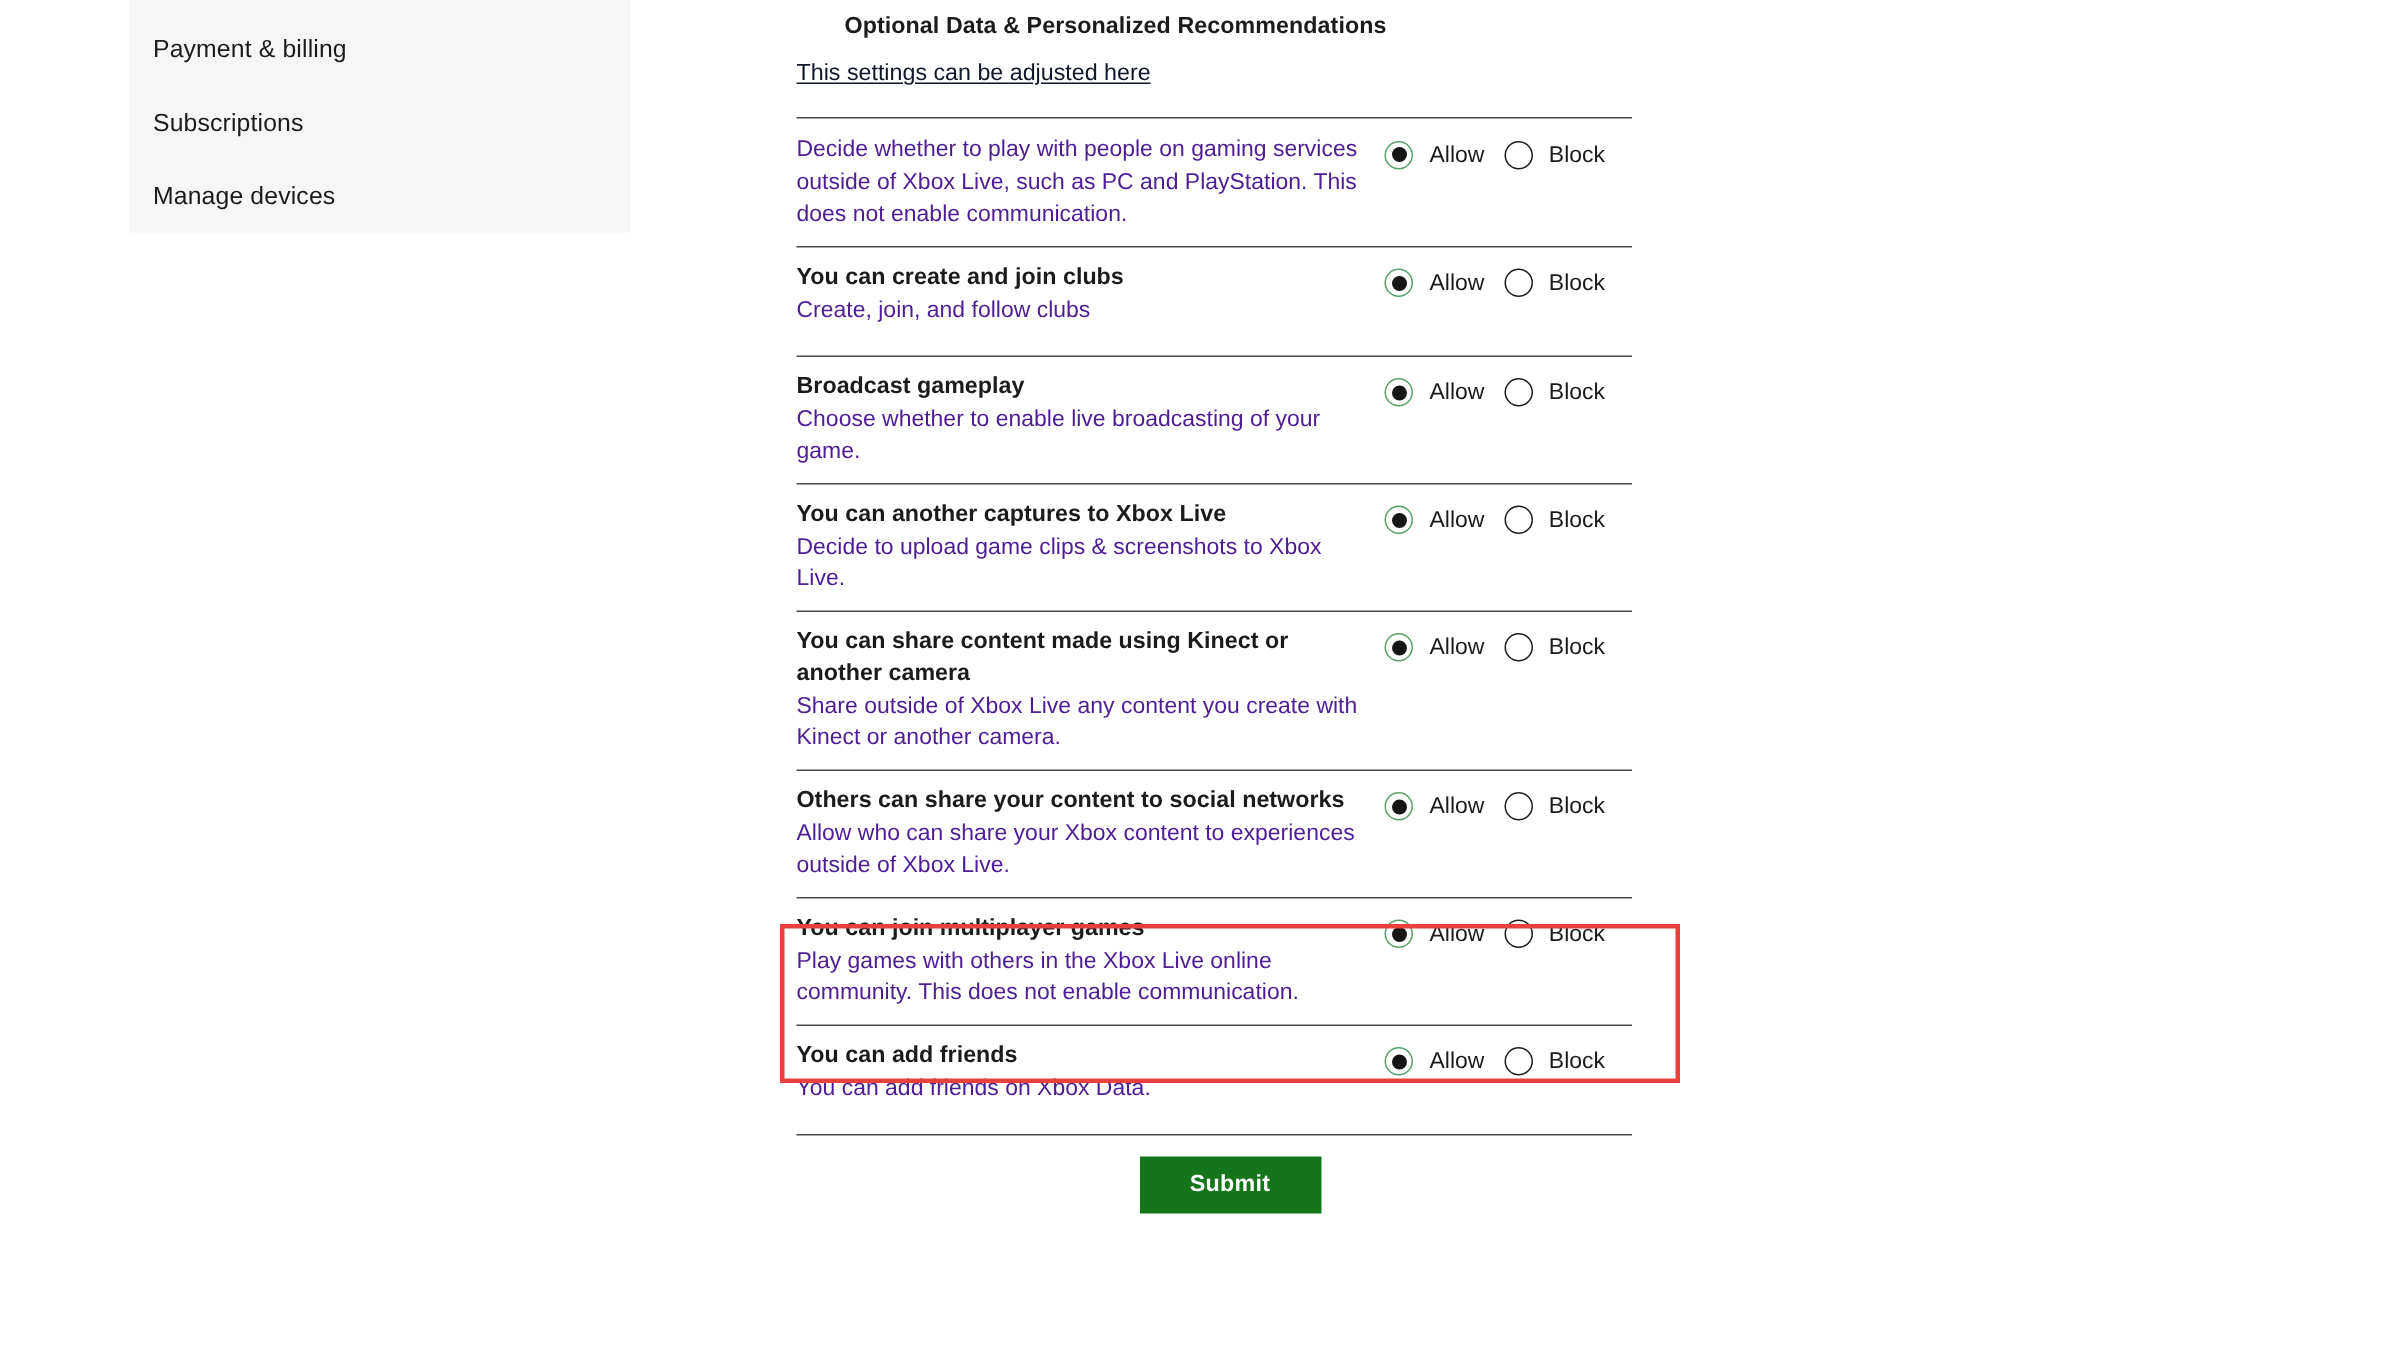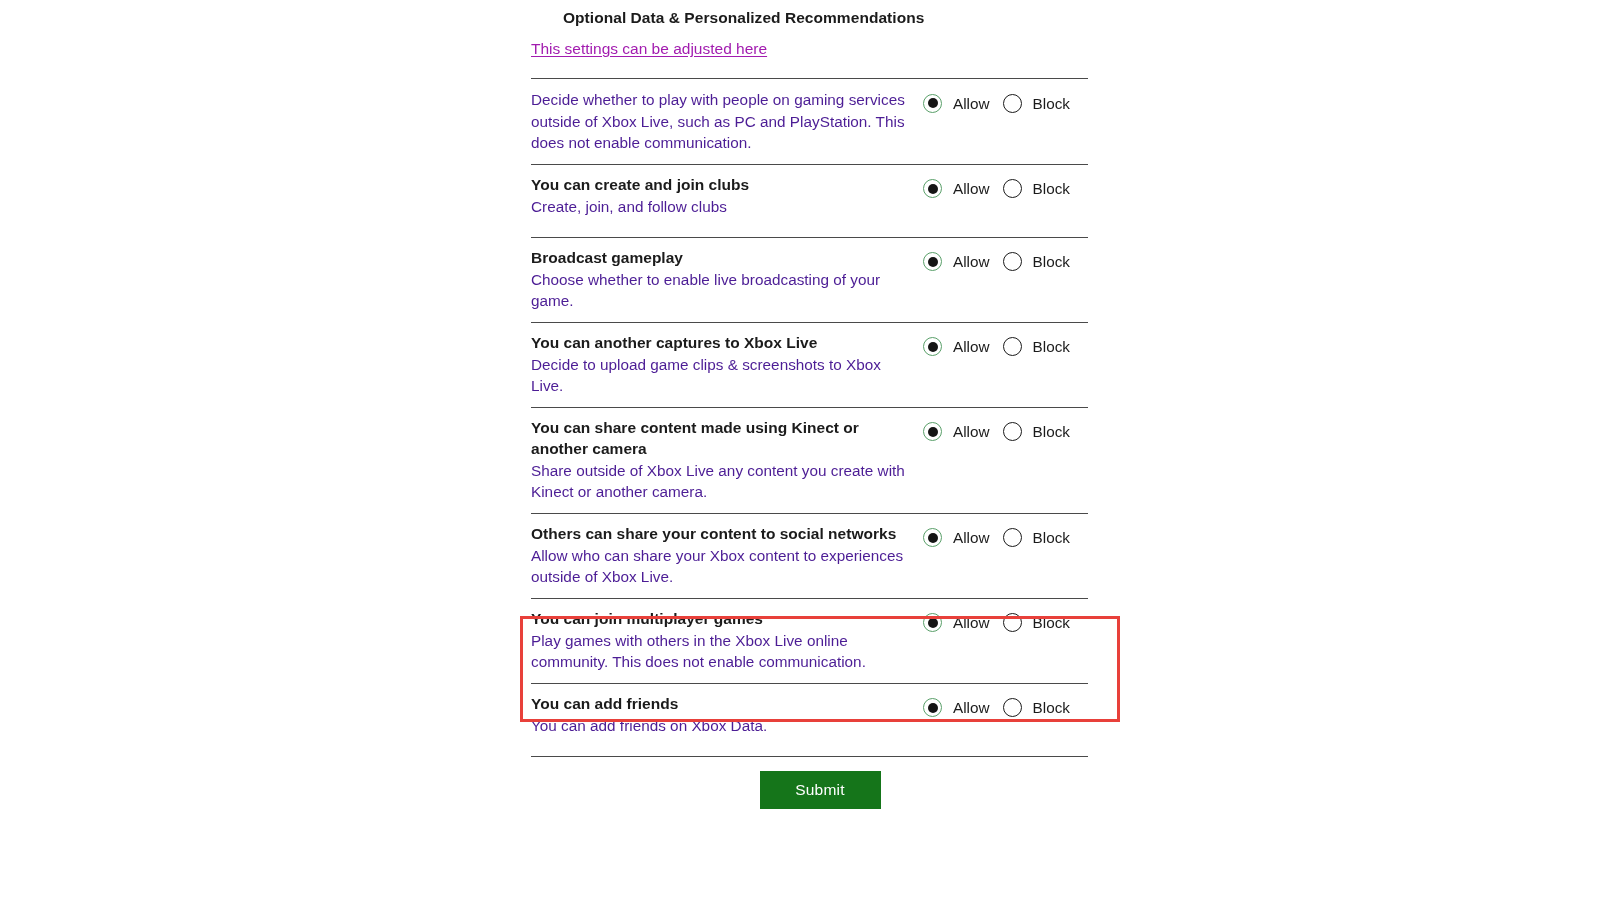--- a/index.html
+++ b/index.html
@@ -57,21 +57,21 @@
     color: #1b1b1b;
     padding-top: 9px;
     letter-spacing: 0.05px;
     margin-left: 32px;
   }
 
   .settings-link {
     display: inline-block;
     margin-top: 13px;
     font-size: 15.5px;
-    color: #a21caf;
+    color: #0f172a;
     text-decoration: underline;
     text-underline-offset: 2px;
     cursor: pointer;
   }
 
   .divider {
     width: 557px;
     height: 0;
     border-top: 1.6px solid #4a4a4a;
     margin: 0;
@@ -177,35 +177,46 @@
     width: 557px;
     display: flex;
     justify-content: center;
     padding-top: 14px;
   }
 
   .submit-button {
     background: #15751a;
     color: #ffffff;
     font-size: 15.5px;
-    font-weight: normal;
+    font-weight: bold;
     border: none;
     width: 121px;
     height: 38px;
     cursor: pointer;
     font-family: "Liberation Sans", sans-serif;
     letter-spacing: 0.2px;
     margin-left: 21px;
   }
 </style>
 </head>
 <body>
 
 <div class="page">
 
+  <nav class="sidebar" id="sidebar">
+      <div class="sidebar-item">
+        <span>Payment &amp; billing</span>
+      </div>
+      <div class="sidebar-item">
+        <span>Subscriptions</span>
+      </div>
+      <div class="sidebar-item">
+        <span>Manage devices</span>
+      </div>
+    </nav>
 
   <main class="main">
     <h2 class="section-heading">Optional Data &amp; Personalized Recommendations</h2>
     <a class="settings-link">This settings can be adjusted here</a>
     <div class="divider top-divider"></div>
     <div id="settings-list">
         <div class="setting-row">
           <div class="setting-text">
             <div class="setting-desc">Decide whether to play with people on gaming services outside of Xbox Live, such as PC and PlayStation. This does not enable communication.</div>
           </div>

